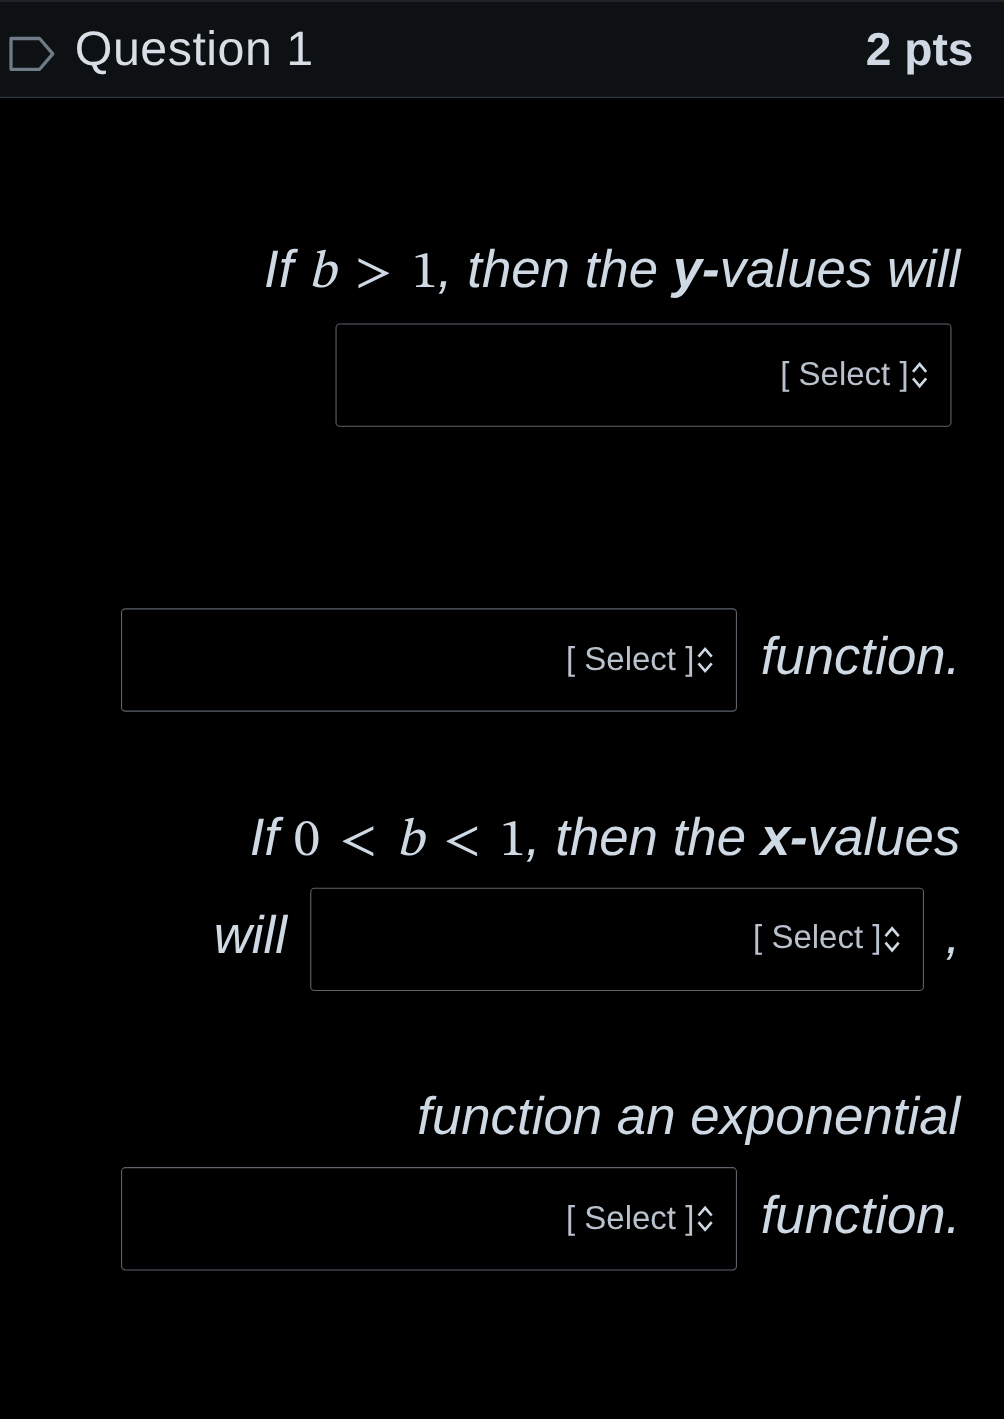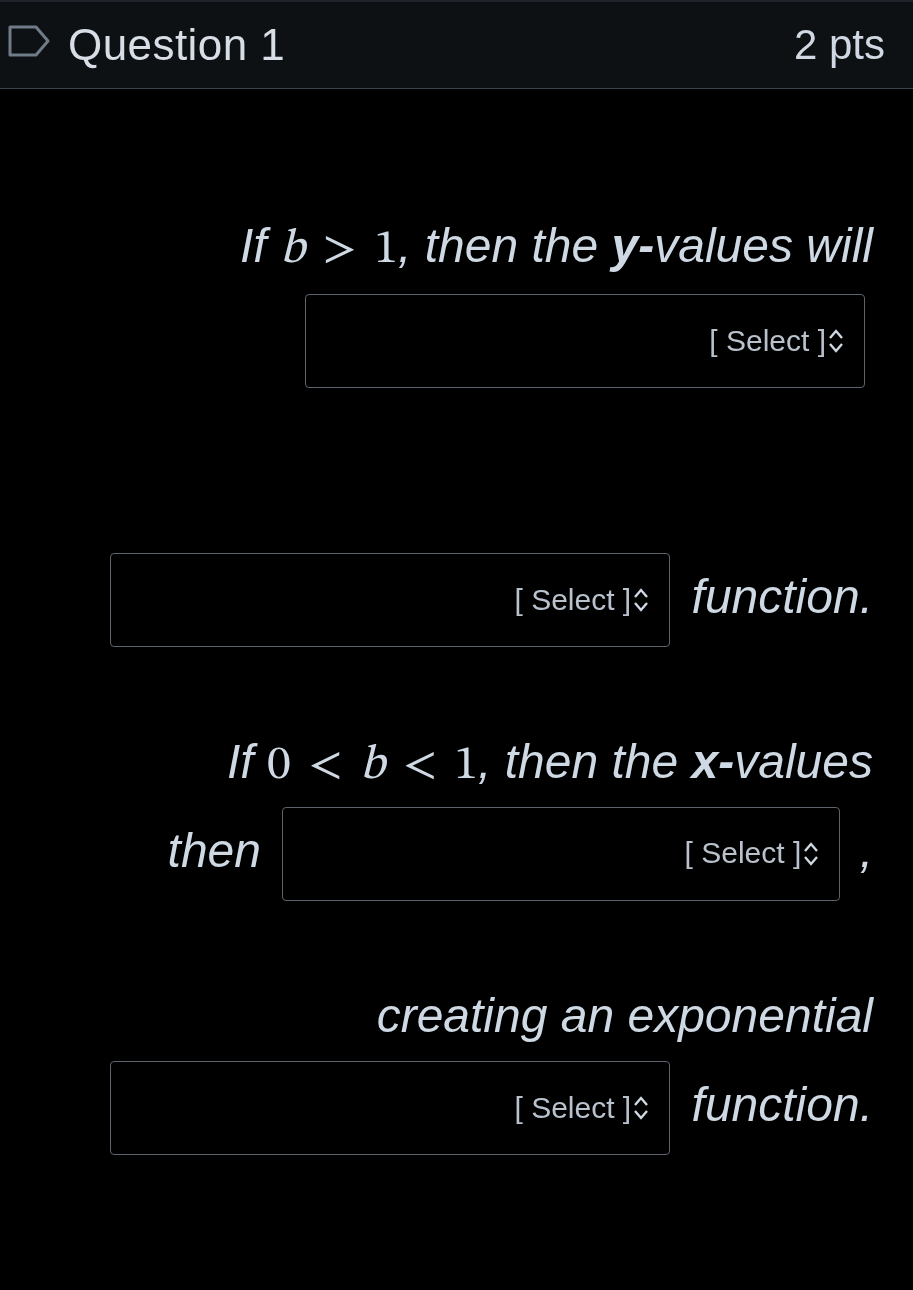--- a/index.html
+++ b/index.html
@@ -17,38 +17,38 @@
   .q-header{
     background:#0e1114;
     display:flex;
     align-items:center;
     justify-content:space-between;
     padding:18px 28px 18px 6px;
     border-bottom:1px solid #3b434c;
   }
   .q-left{
     display:flex;
-    align-items:flex-start;
+    align-items:flex-end;
     gap:14px;
   }
   .tag-icon{
     width:48px;height:42px;
     flex:0 0 48px;
     display:flex;align-items:center;justify-content:center;
   }
   .q-title{
     font-size:44px;
     color:#d7dee6;
     font-weight:400;
     letter-spacing:0.01em;
   }
   .q-pts{
     font-size:42px;
     color:#d0d9e3;
-    font-weight:400;
+    font-weight:700;
   }
   .q-body{
     background:#000;
     padding:120px 40px 140px 40px;
     font-size:48px;
     line-height:1.55;
     font-style:italic;
     color:#cfd9e4;
   }
   .para{
@@ -163,33 +163,33 @@
 
     <div class="para" style="margin-bottom:0">
       <span>If</span>
       <span class="num">0</span>
       <span class="op">&lt;</span>
       <span class="mathb">b</span>
       <span class="op">&lt;</span>
       <span class="num">1</span><span>, then the</span>
       <span class="bold">x-</span><span>values</span>
       <br>
-      <span>then</span>
+      <span>will</span>
       <span class="sel inline">
         <span class="sel-label">[ Select ]</span>
         <span class="spinner">
           <svg width="20" height="28" viewBox="0 0 20 28">
               <path d="M4 11 L10 4 L16 11" fill="none" stroke="#cfd9e4" stroke-width="2.4"></path>
               <path d="M4 17 L10 24 L16 17" fill="none" stroke="#cfd9e4" stroke-width="2.4"></path>
             </svg>
         </span>
       </span>
       <span>,</span>
       <br><br>
-      <span>creating an exponential</span>
+      <span>function an exponential</span>
       <br>
       <span class="sel sm">
         <span class="sel-label">[ Select ]</span>
         <span class="spinner">
           <svg width="20" height="28" viewBox="0 0 20 28">
               <path d="M4 11 L10 4 L16 11" fill="none" stroke="#cfd9e4" stroke-width="2.4"></path>
               <path d="M4 17 L10 24 L16 17" fill="none" stroke="#cfd9e4" stroke-width="2.4"></path>
             </svg>
         </span>
       </span>

